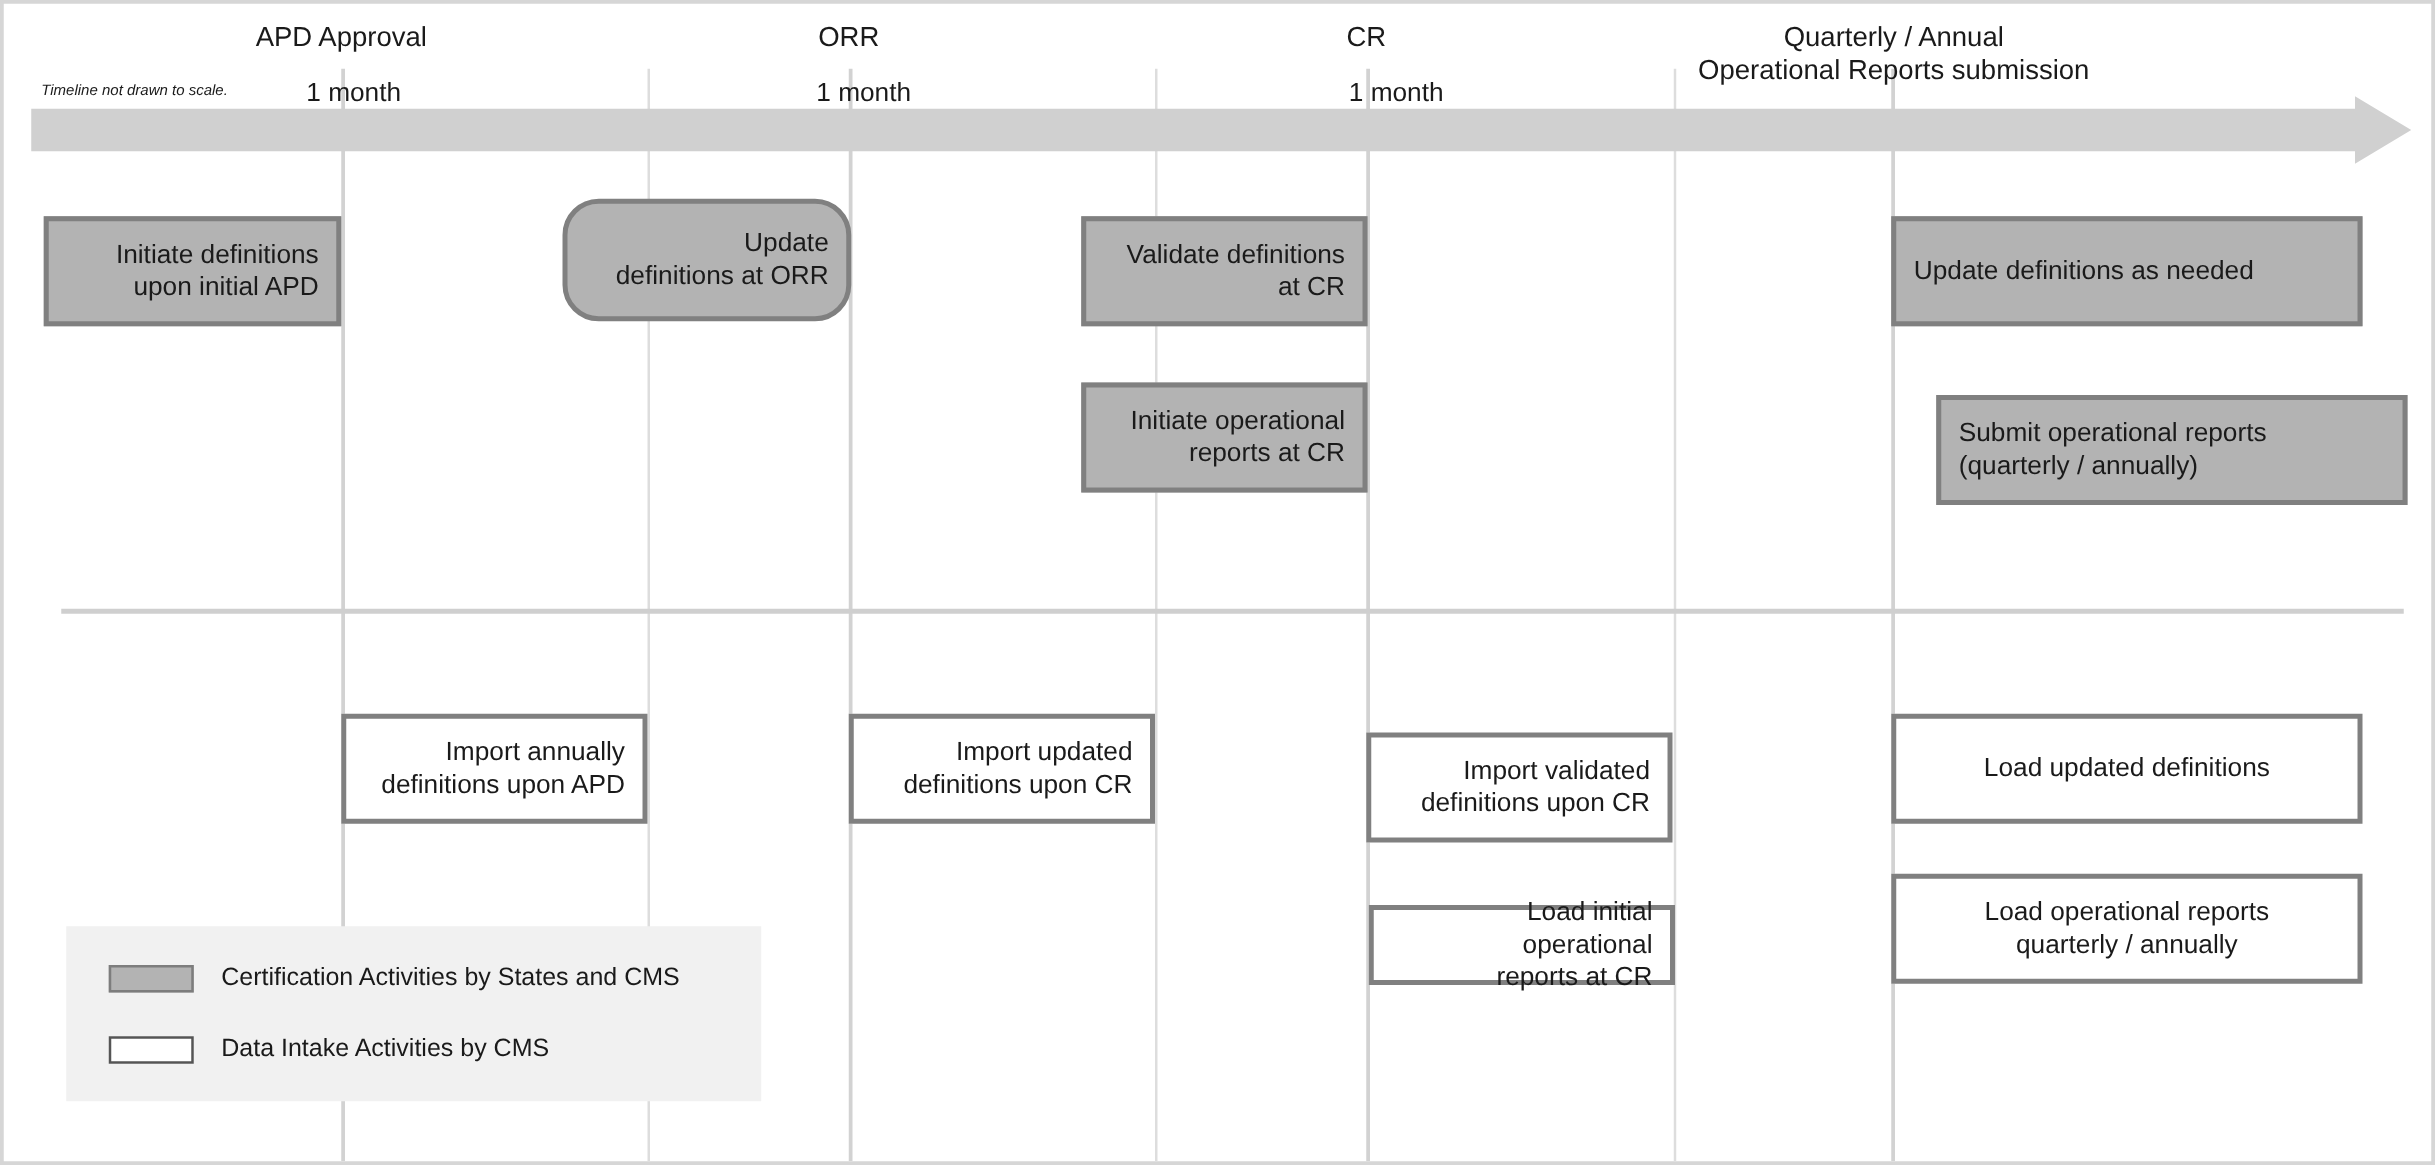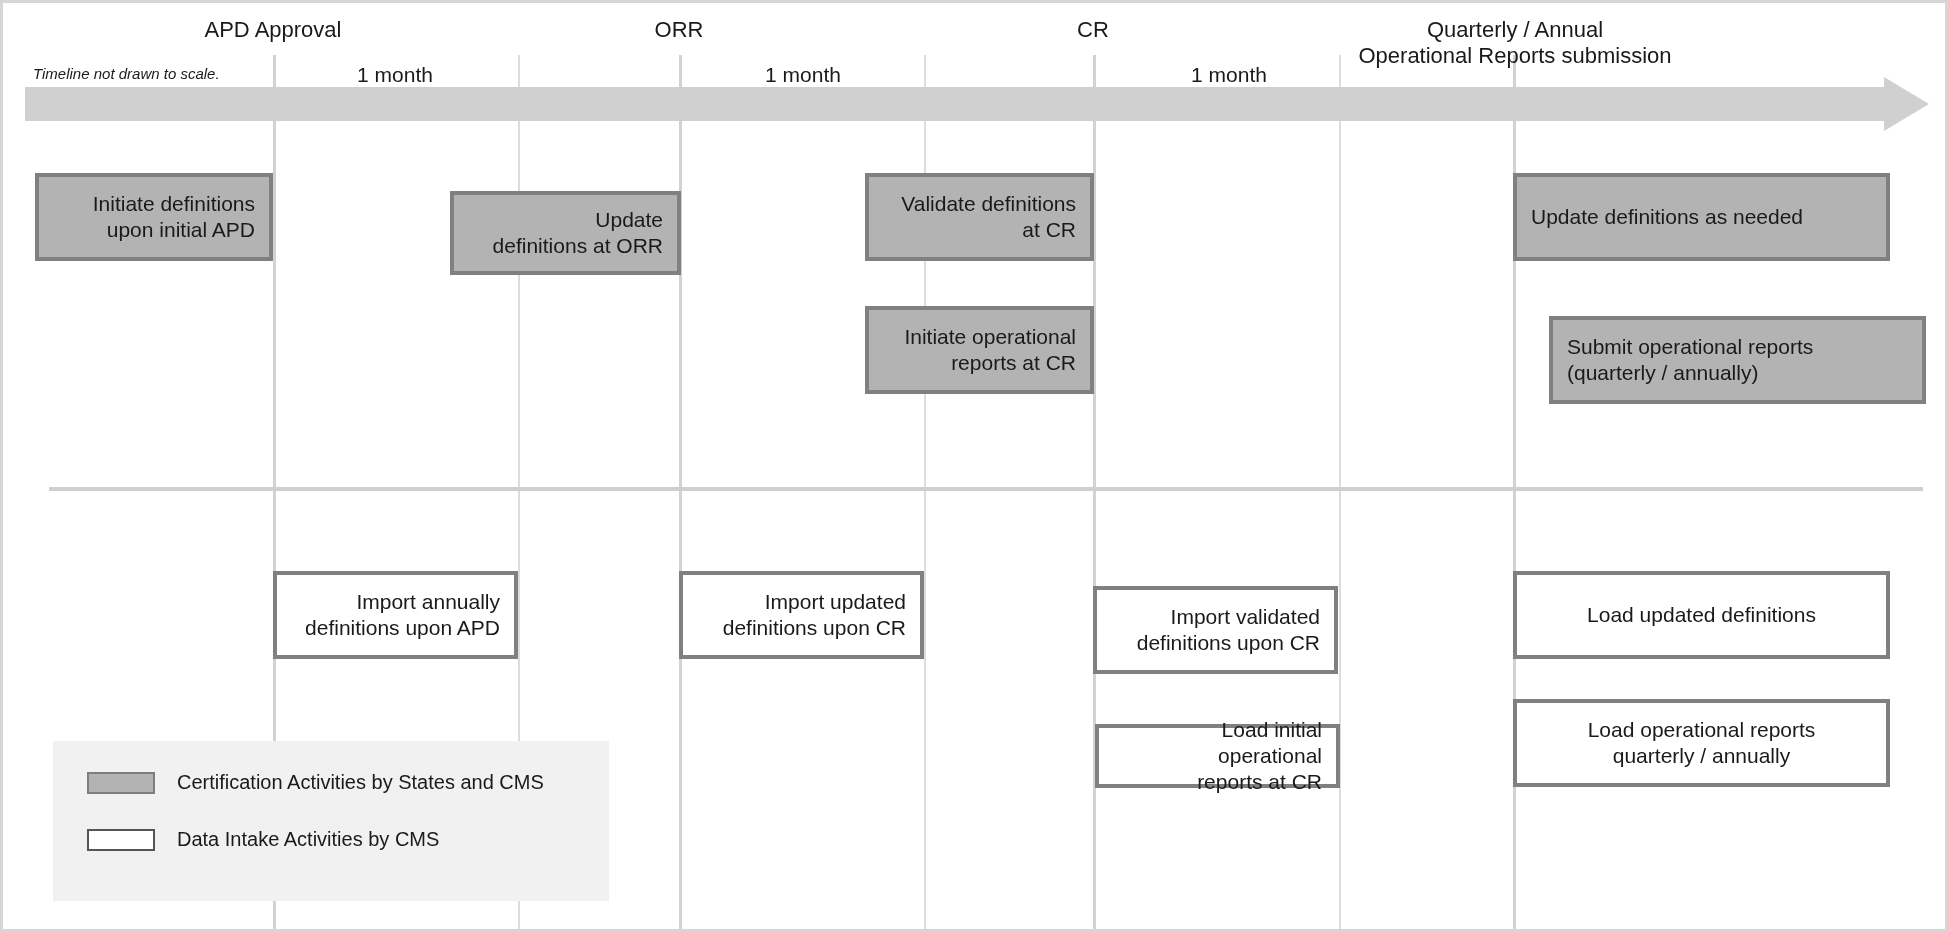--- a/index.html
+++ b/index.html
@@ -75,29 +75,29 @@
     text-align: center;
     font-size: 22px;
     color: #1a1a1a;
     line-height: 1.18;
     white-space: pre-line;
   }
 
   
   .duration {
     position: absolute;
-    text-align: center;
+    text-align: left;
     font-size: 21px;
     color: #1a1a1a;
   }
 
   
   .footnote {
     position: absolute;
-    font-size: 15px;
+    font-size: 12px;
     font-style: italic;
     color: #1a1a1a;
     white-space: nowrap;
   }
 
   
   .box {
     position: absolute;
     box-sizing: border-box;
     display: flex;
@@ -182,21 +182,21 @@
       <div class="duration" style="left: 242px; width: 300px; top: 60px;">1 month</div>
       <div class="duration" style="left: 650px; width: 300px; top: 60px;">1 month</div>
       <div class="duration" style="left: 1076px; width: 300px; top: 60px;">1 month</div>
     </div>
 
   <div class="hdivider" style="top:484px;"></div>
 
   <div id="cert-boxes">
       <div class="box cert align-right" style="left: 32px; top: 170px; width: 238px; height: 88px;">Initiate definitions
 upon initial APD</div>
-      <div class="box cert align-right" style="left: 447px; top: 188px; width: 231px; height: 84px;">Update
+      <div class="box cert align-right" style="left: 447px; top: 156px; width: 231px; height: 98px; border-radius: 29px;">Update
 definitions at ORR</div>
       <div class="box cert align-right" style="left: 862px; top: 170px; width: 229px; height: 88px;">Validate  definitions
 at CR</div>
       <div class="box cert align-left" style="left: 1510px; top: 170px; width: 377px; height: 88px;">Update definitions as needed</div>
       <div class="box cert align-right" style="left: 862px; top: 303px; width: 229px; height: 88px;">Initiate operational
 reports at CR</div>
       <div class="box cert align-left" style="left: 1510px; top: 313px; width: 377px; height: 88px; margin-left: 36px;">Submit operational reports
 (quarterly / annually)</div>
     </div>
 
@@ -207,21 +207,21 @@
 definitions upon CR</div>
       <div class="box intake align-right" style="left: 1090px; top: 568px; width: 245px; height: 88px; margin-top: 15px;">Import validated
 definitions upon CR</div>
       <div class="box intake align-center" style="left: 1510px; top: 568px; width: 377px; height: 88px;">Load updated definitions</div>
       <div class="box intake align-right" style="left: 1092px; top: 721px; width: 245px; height: 64px;">Load initial operational
 reports at CR</div>
       <div class="box intake align-center" style="left: 1510px; top: 696px; width: 377px; height: 88px;">Load operational reports
 quarterly / annually</div>
     </div>
 
-  <div class="legend" id="legend" style="left: 50px; top: 738px; width: 556px; height: 160px;">
+  <div class="legend" id="legend" style="left: 50px; top: 738px; width: 556px; height: 140px;">
       <div class="legend-row">
         <div class="swatch cert"></div>
         <div class="legend-label">Certification Activities by States and CMS</div>
       </div>
       <div class="legend-row">
         <div class="swatch intake"></div>
         <div class="legend-label">Data Intake Activities by CMS</div>
       </div>
     </div>
 

